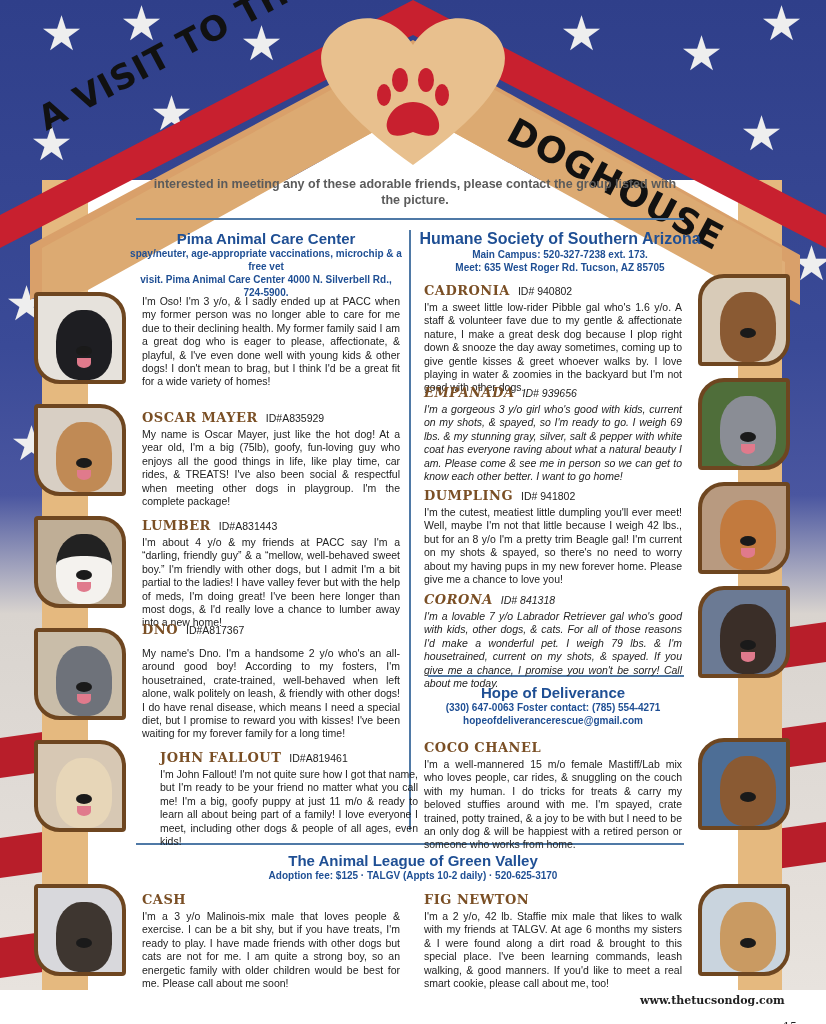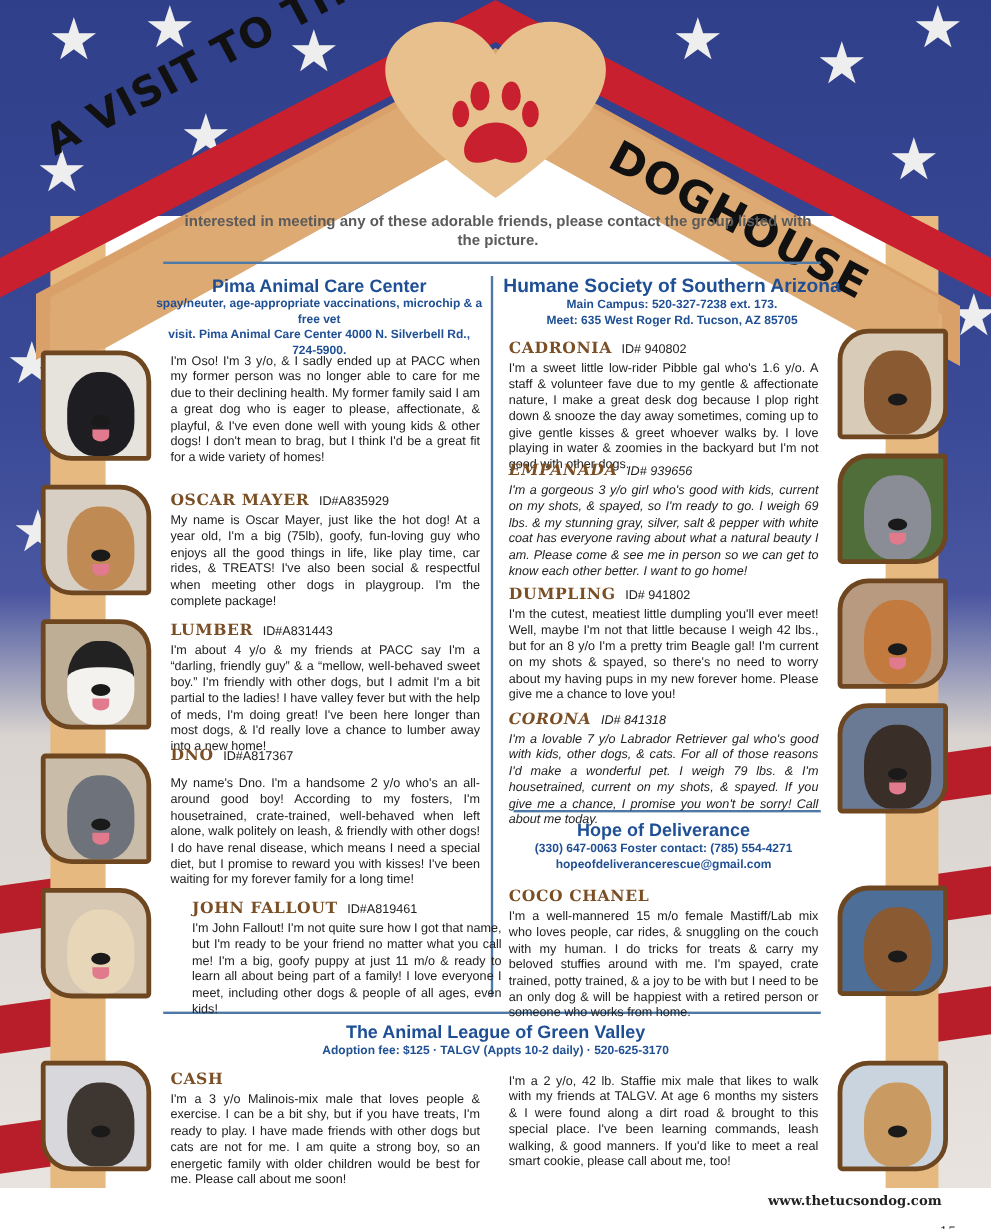--- a/index.html
+++ b/index.html
@@ -221,20 +221,21 @@
 
 <div class="col" style="left:130px; top:852px; width:566px;">
   <div class="org-title" style="font-size:15px;">The Animal League of Green Valley</div>
   <div class="org-sub">Adoption fee: $125 · TALGV (Appts 10-2 daily) · 520-625-3170</div>
 </div>
 <div class="dog-entry" style="left:142px; top:892px; width:258px;">
   <div class="dog-name"><span>CASH</span></div>
   <div class="dog-desc">I'm a 3 y/o Malinois-mix male that loves people &amp; exercise. I can be a bit shy, but if you have treats, I'm ready to play. I have made friends with other dogs but cats are not for me. I am quite a strong boy, so an energetic family with older children would be best for me. Please call about me soon!</div>
 </div>
 <div class="dog-entry" style="left:424px; top:892px; width:258px;">
+  <div class="dog-name"><span>FIG NEWTON</span></div>
   <div class="dog-desc">I'm a 2 y/o, 42 lb. Staffie mix male that likes to walk with my friends at TALGV. At age 6 months my sisters &amp; I were found along a dirt road &amp; brought to this special place. I've been learning commands, leash walking, &amp; good manners. If you'd like to meet a real smart cookie, please call about me, too!</div>
 </div>
 
 <div class="photo" style="left:34px; top:884px; background:#d8d8dc;">
   <div class="dog-shape" style="background:#3e3630;"></div>
     <div class="nose"></div>
 </div>
 <div class="photo right" style="left:698px; top:884px; background:#c9d4de;">
   <div class="dog-shape" style="background:#c99a62;"></div>
     <div class="nose"></div>

